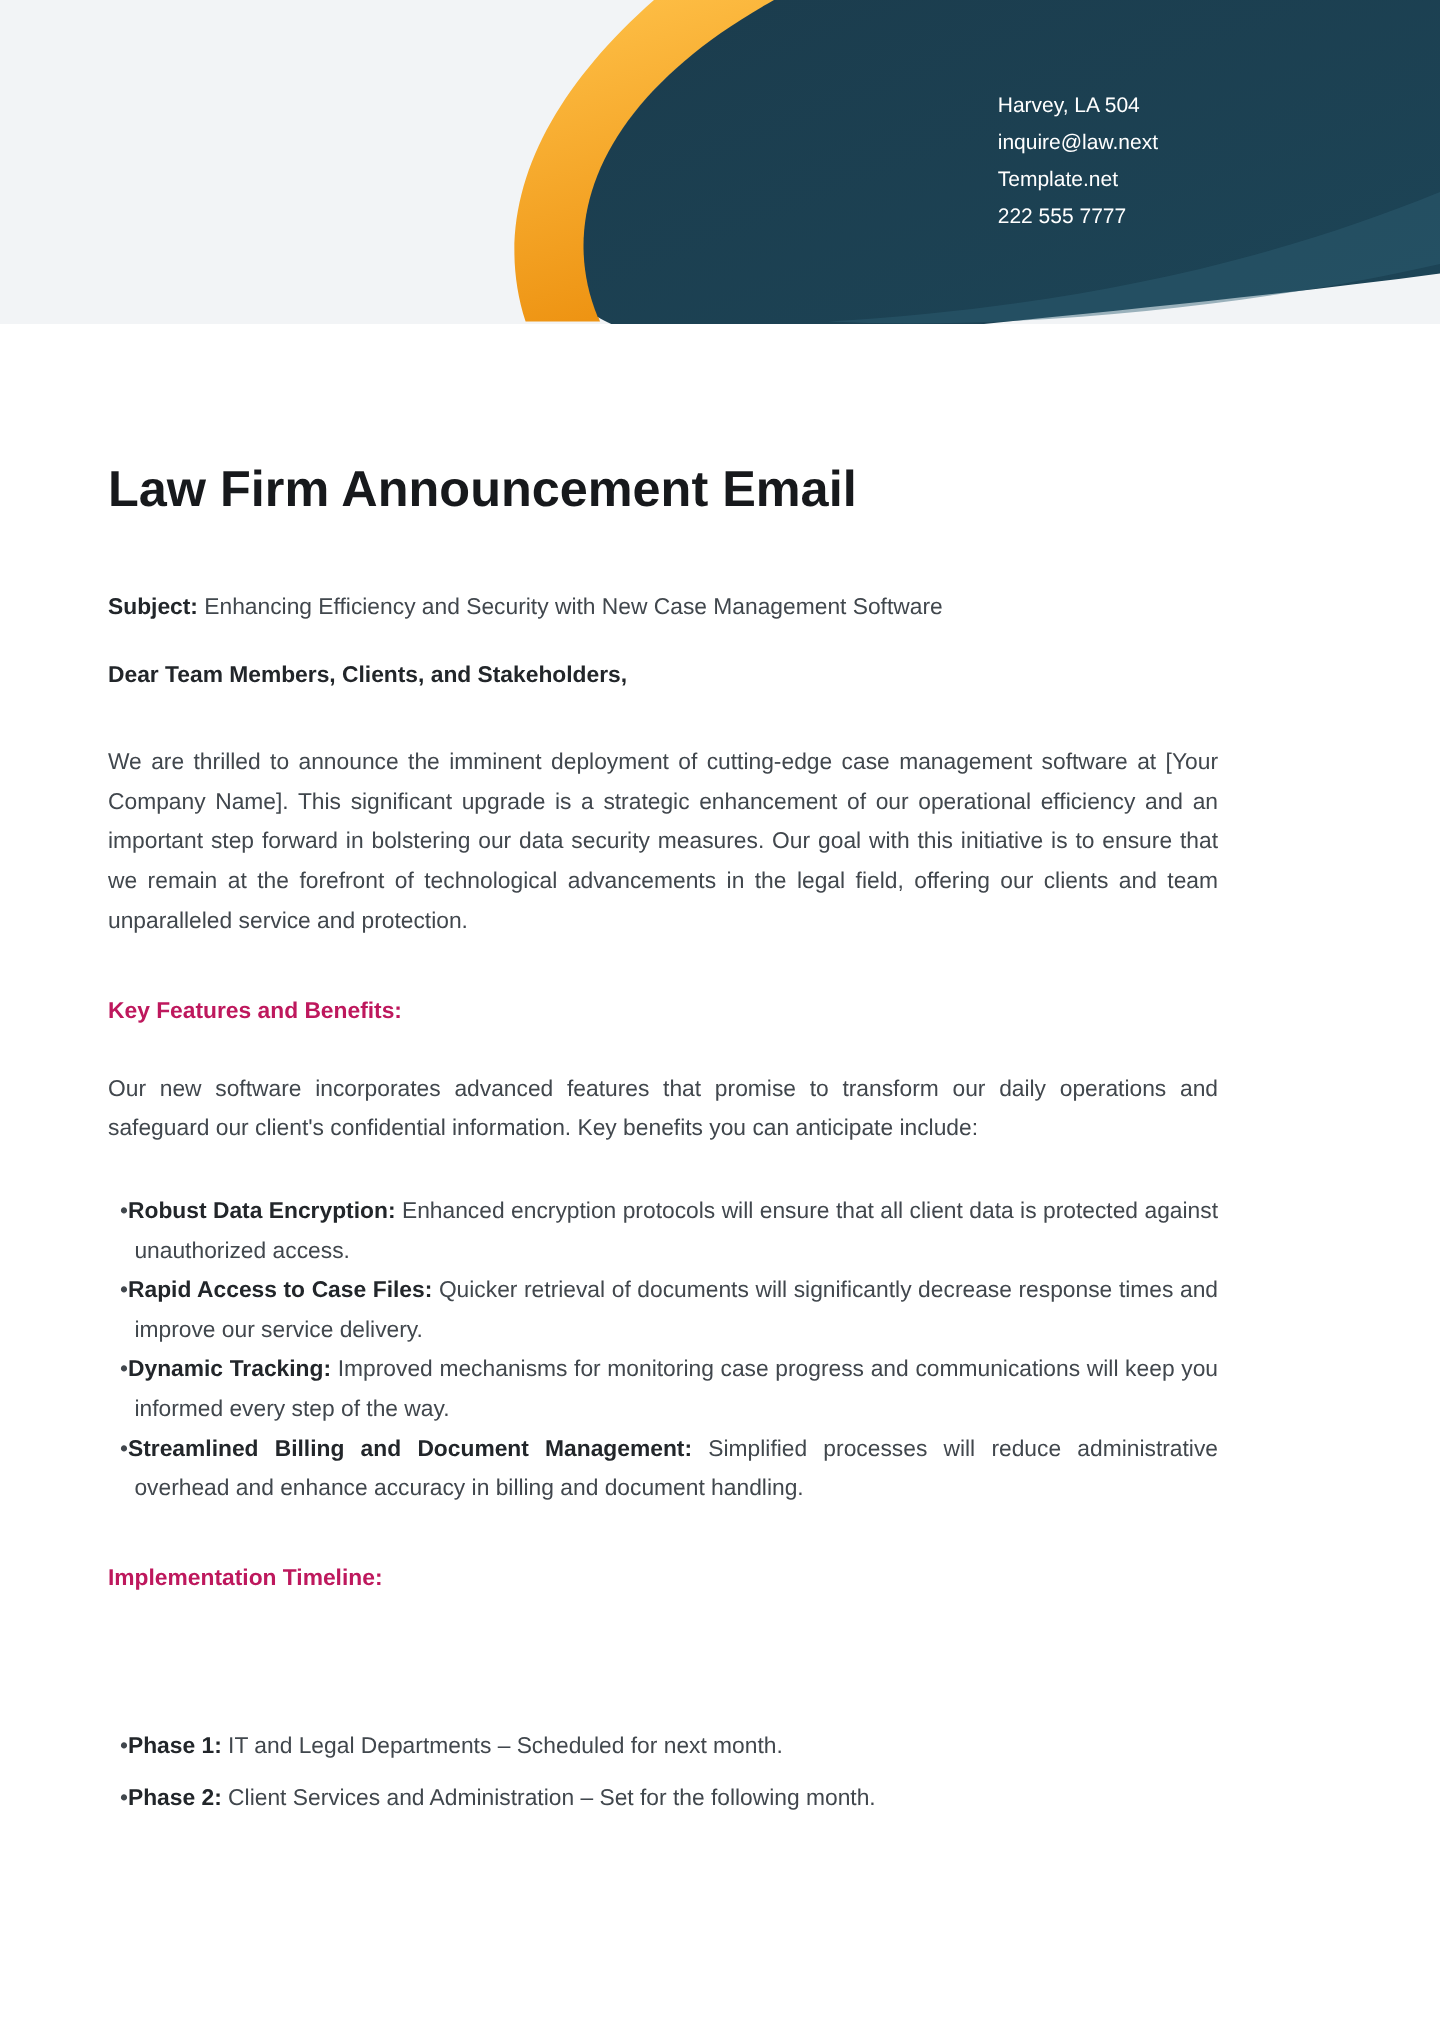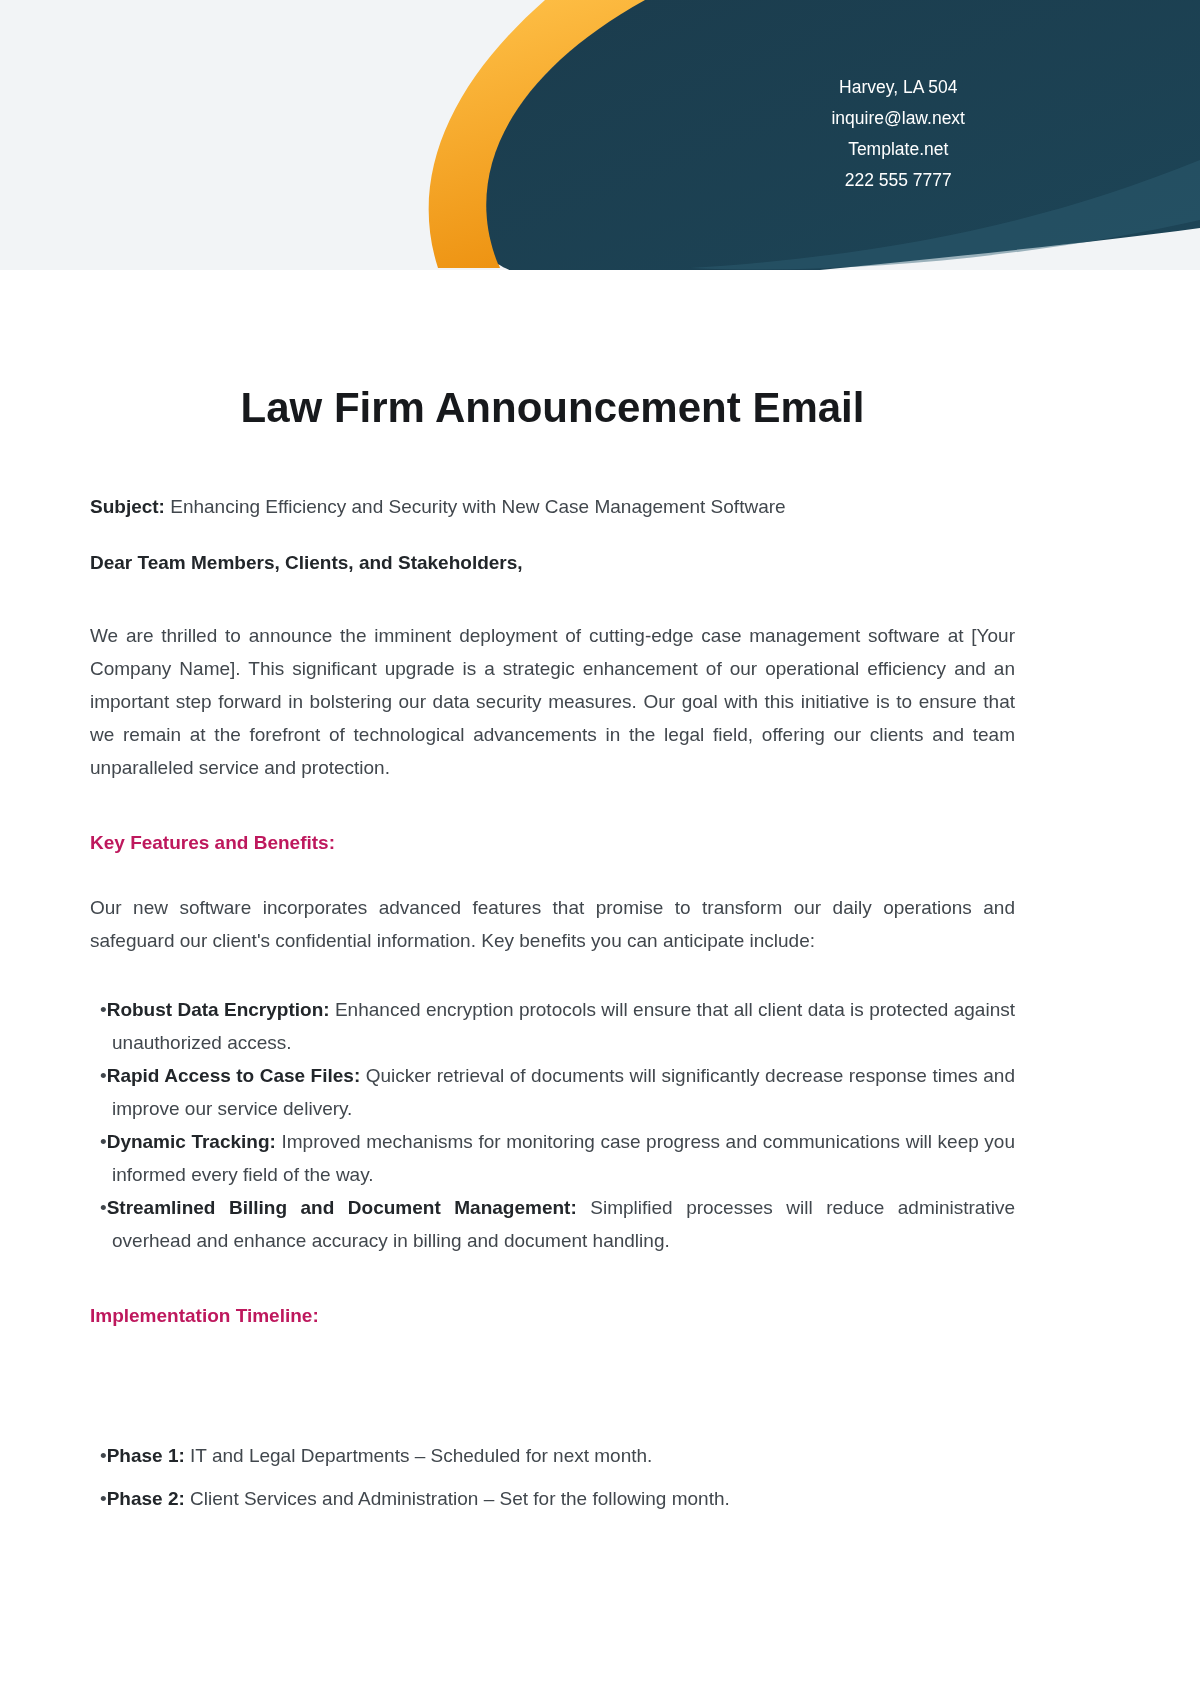--- a/index.html
+++ b/index.html
@@ -37,36 +37,35 @@
     font-size: 29px;
     letter-spacing: 7px;
     color: #2a4858;
     font-weight: 500;
     white-space: nowrap;
   }
   .contact {
     position: absolute;
     top: 72px;
     right: 235px;
-    text-align: center;
+    text-align: left;
     color: #ffffff;
     font-size: 17.5px;
     line-height: 31px;
   }
 
   
   .content {
     width: 925px;
     margin-left: 90px;
     color: #41474d;
     font-size: 19px;
     line-height: 33px;
   }
   .title {
-    text-align: center;
     font-size: 42px;
     line-height: 52px;
     color: #17191c;
     font-weight: 700;
     margin: 112px 0 0 0;
   }
   .content p { margin: 23px 0 0 0; text-align: justify; }
   .subject { margin-top: 56px !important; }
   .para-intro { margin-top: 40px !important; }
   strong, .bold { color: #22262a; font-weight: 700; }
@@ -128,21 +127,21 @@
 
     <p class="para-intro">We are thrilled to announce the imminent deployment of cutting-edge case management software at [Your Company Name]. This significant upgrade is a strategic enhancement of our operational efficiency and an important step forward in bolstering our data security measures. Our goal with this initiative is to ensure that we remain at the forefront of technological advancements in the legal field, offering our clients and team unparalleled service and protection.</p>
 
     <p class="heading">Key Features and Benefits:</p>
 
     <p class="para-after-heading">Our new software incorporates advanced features that promise to transform our daily operations and safeguard our client's confidential information. Key benefits you can anticipate include:</p>
 
     <ul class="bullets features">
       <li><strong>Robust Data Encryption:</strong> <span>Enhanced encryption protocols will ensure that all client data is protected against unauthorized access.</span></li>
       <li><strong>Rapid Access to Case Files:</strong> <span>Quicker retrieval of documents will significantly decrease response times and improve our service delivery.</span></li>
-      <li><strong>Dynamic Tracking:</strong> <span>Improved mechanisms for monitoring case progress and communications will keep you informed every field of the way.</span></li>
+      <li><strong>Dynamic Tracking:</strong> <span>Improved mechanisms for monitoring case progress and communications will keep you informed every step of the way.</span></li>
       <li><strong>Streamlined Billing and Document Management:</strong> <span>Simplified processes will reduce administrative overhead and enhance accuracy in billing and document handling.</span></li>
     </ul>
 
     <p class="heading">Implementation Timeline:</p>
 
 
     <ul class="bullets phases">
       <li><strong>Phase 1:</strong> <span>IT and Legal Departments – Scheduled for next month.</span></li>
       <li><strong>Phase 2:</strong> <span>Client Services and Administration – Set for the following month.</span></li>
     </ul>

